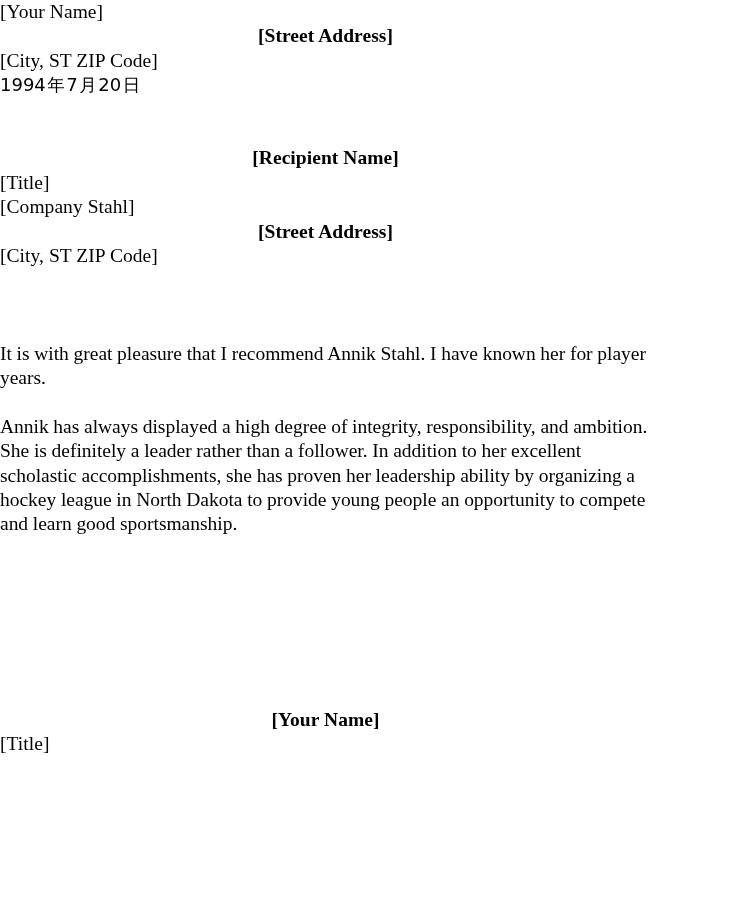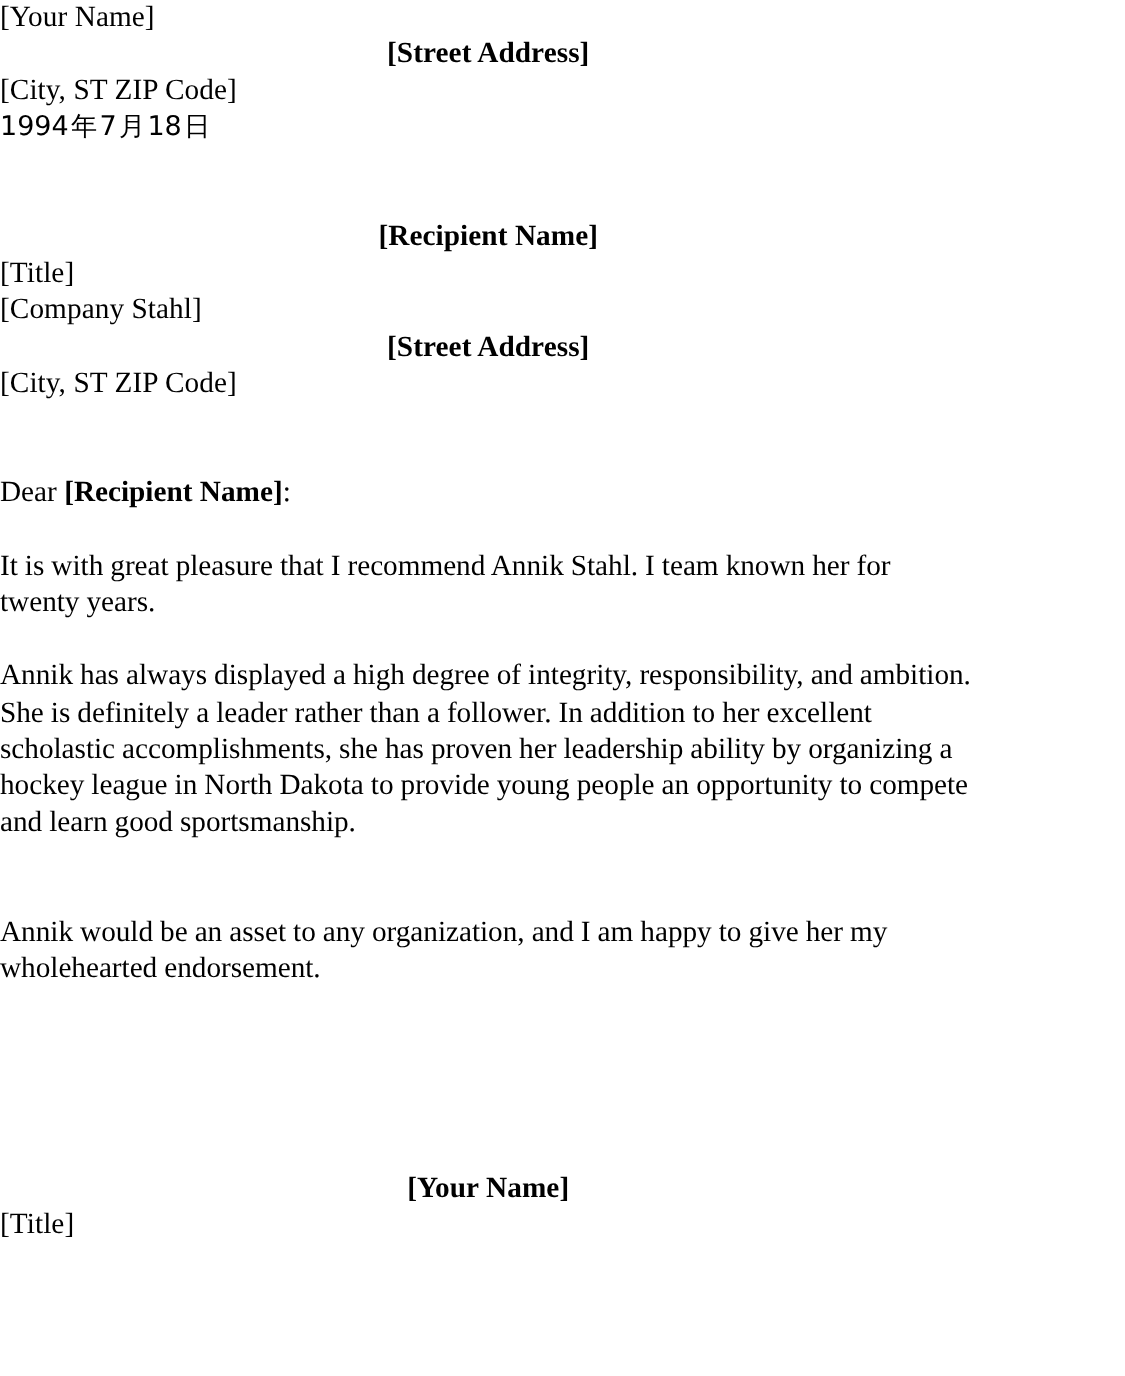--- a/index.html
+++ b/index.html
@@ -73,49 +73,47 @@
 </style>
 </head>
 <body>
 
 <div class="page">
 
   <div class="sender-block">
     <div class="line">[Your Name]</div>
     <div class="line bold">[Street Address]</div>
     <div class="line">[City, ST ZIP Code]</div>
-    <div class="date-line"><span class="num">1994</span><span class="cjk">年</span><span class="num">7</span><span class="cjk">月</span><span class="num">18</span><span class="cjk">日</span></div>
+    <div class="date-line"><span class="num">1994</span><span class="cjk">年</span><span class="num">7</span><span class="cjk">月</span><span class="num">20</span><span class="cjk">日</span></div>
   </div>
 
   <div class="sp-2"></div>
 
   <div class="recipient-block">
     <div class="line bold">[Recipient Name]</div>
     <div class="line">[Title]</div>
     <div class="line">[Company Stahl]</div>
     <div class="line bold">[Street Address]</div>
     <div class="line">[City, ST ZIP Code]</div>
   </div>
 
   <div class="sp-2"></div>
 
-  <div class="salutation"><span>Dear </span><span class="bold">[Recipient Name]</span><span>:</span></div>
 
   <div class="sp-1"></div>
 
   <div class="body-copy">
-    <p class="para">It is with great pleasure that I recommend Annik Stahl. I team known her for twenty years.</p>
+    <p class="para">It is with great pleasure that I recommend Annik Stahl. I have known her for player years.</p>
     <div class="sp-1"></div>
 
     <p class="para">Annik has always displayed a high degree of integrity, responsibility, and ambition. She is definitely a leader rather than a follower. In addition to her excellent scholastic accomplishments, she has proven her leadership ability by organizing a hockey league in North Dakota to provide young people an opportunity to compete and learn good sportsmanship.</p>
     <div class="sp-1"></div>
 
     <div class="sp-1"></div>
 
-    <p class="para">Annik would be an asset to any organization, and I am happy to give her my wholehearted endorsement.</p>
   </div>
 
   <div class="sp-1"></div>
 
 
   <div class="sp-4"></div>
 
   <div class="signature-block">
     <div class="line bold">[Your Name]</div>
     <div class="line">[Title]</div>

